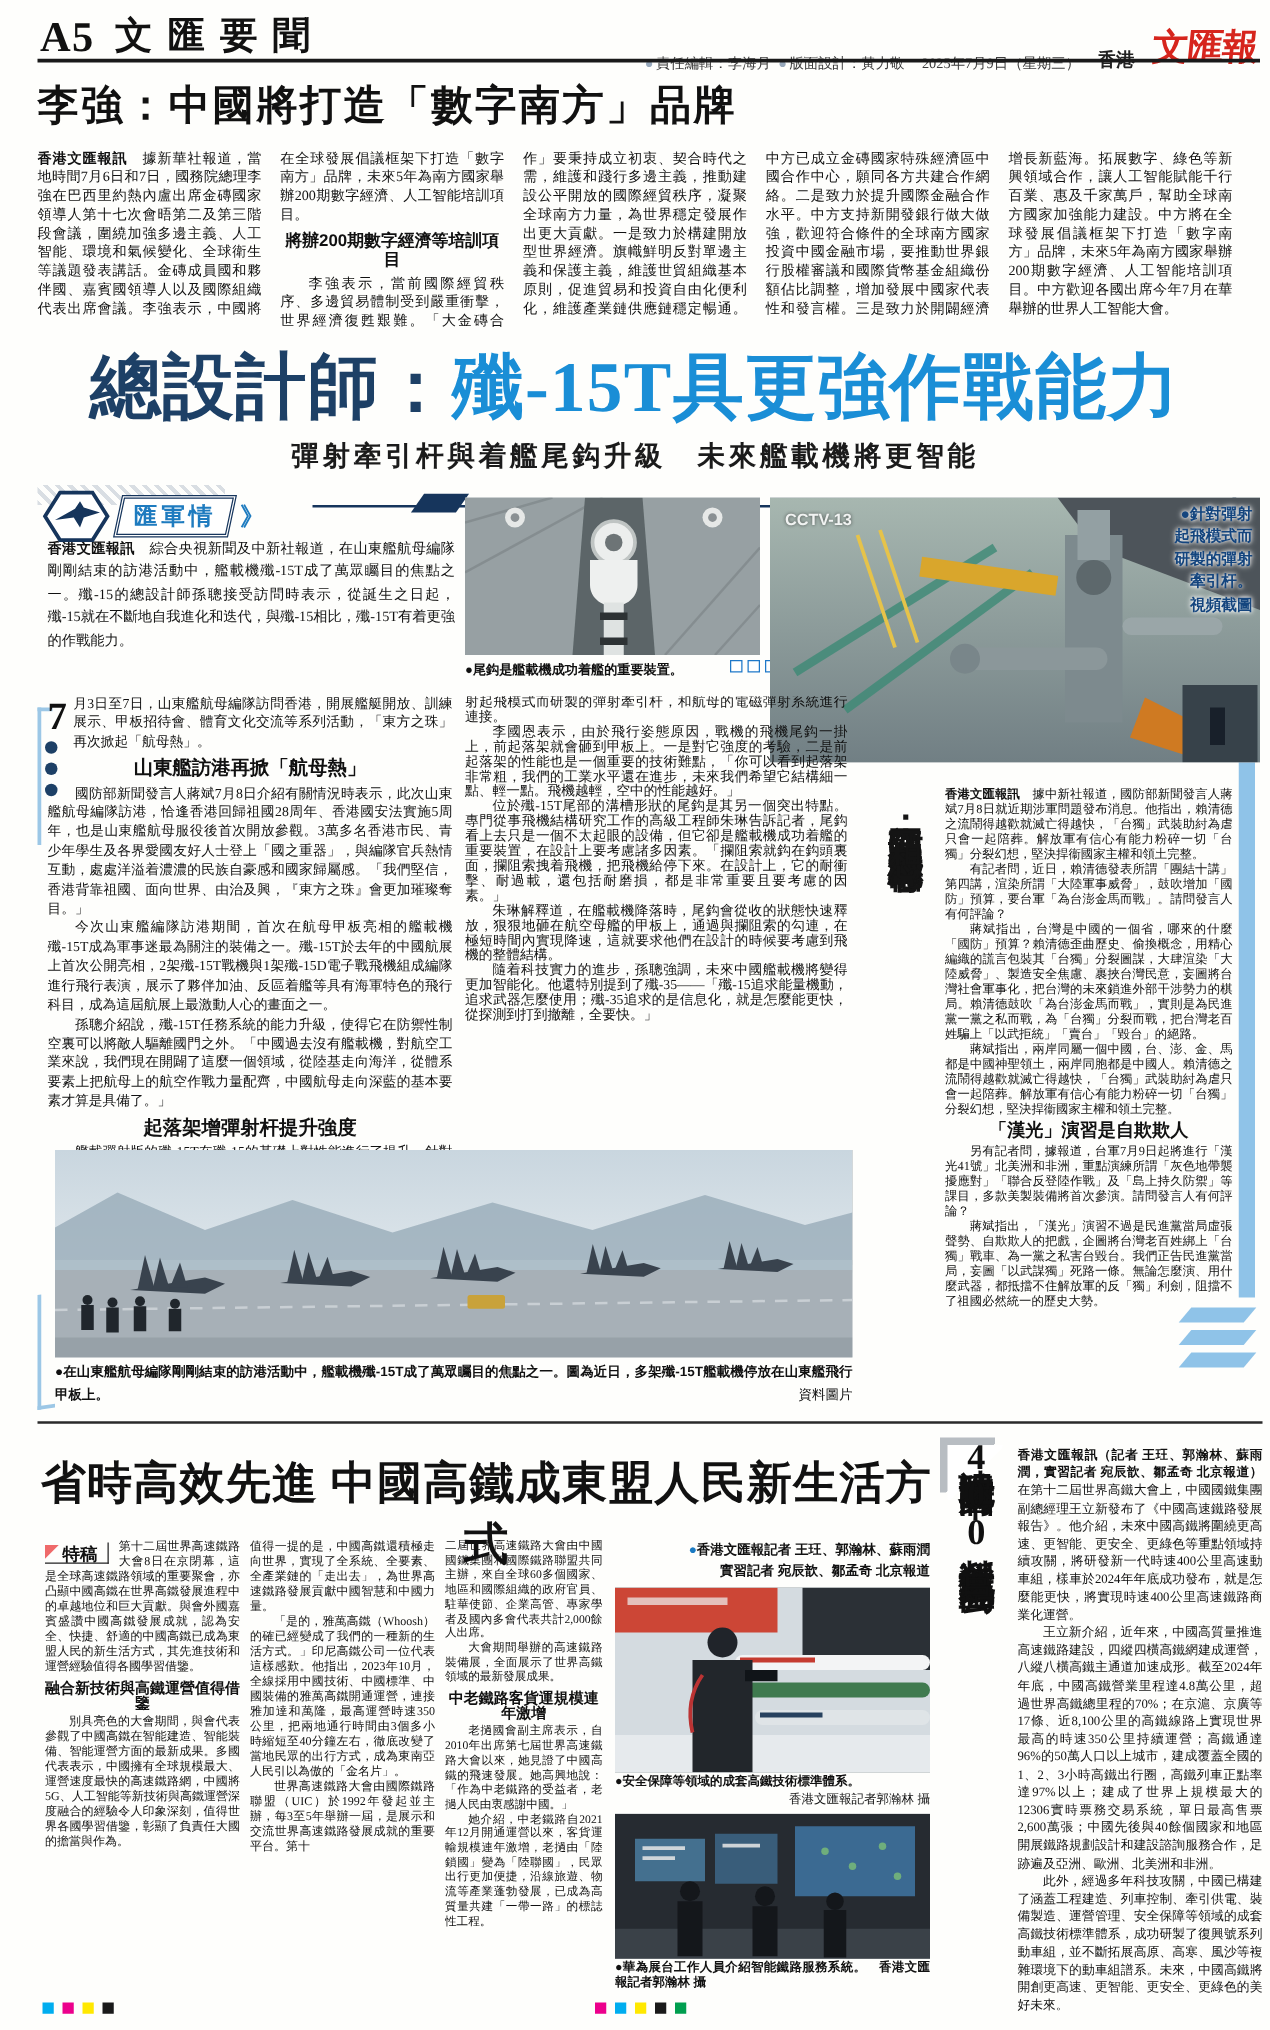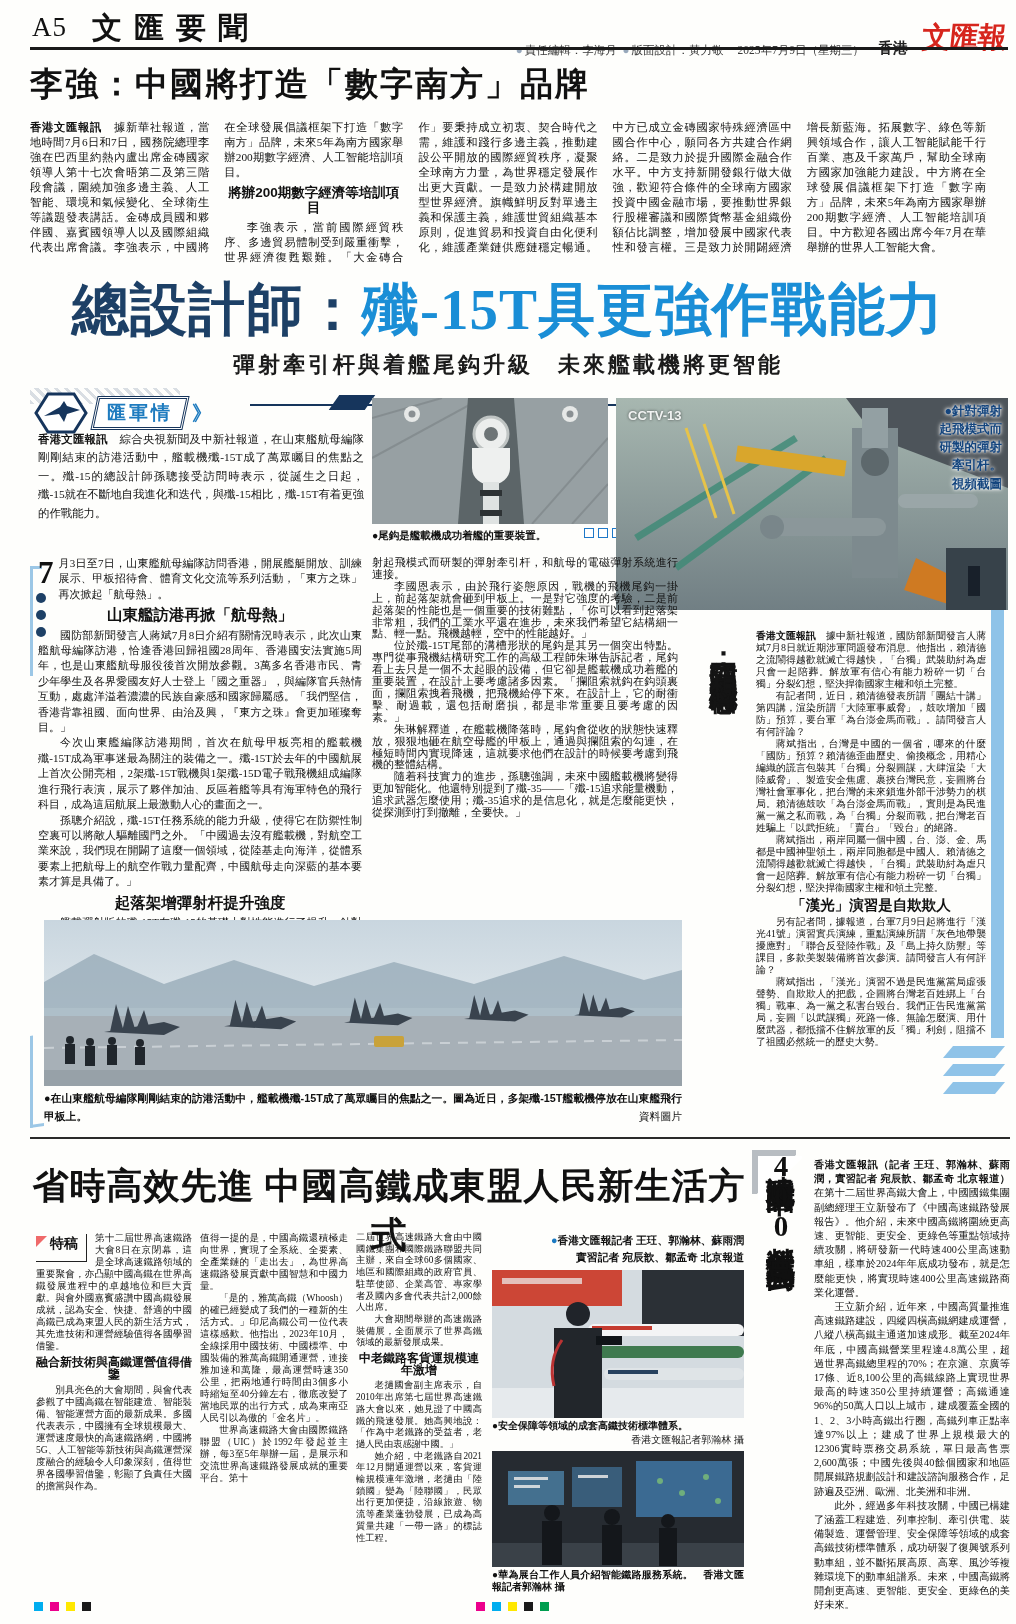--- a/index.html
+++ b/index.html
@@ -1,20 +1,20 @@
 <!DOCTYPE html>
 <html><head>
 <meta charset="utf-8">
 <style>
   html,body{margin:0;padding:0;background:#e9e9e6;}
   .page{position:relative;width:1016px;height:1624px;background:#fefefc;overflow:hidden;
         font-family:"Liberation Serif","DejaVu Serif",serif;color:#111;}
   [data-name]{box-sizing:border-box;}
   
-  .pageno{position:absolute;left:32px;top:12px;font-size:27px;font-weight:normal;letter-spacing:1px;}
+  .pageno{position:absolute;left:32px;top:12px;font-size:34px;font-weight:bold;letter-spacing:1px;}
   .section-title{position:absolute;left:92px;top:8px;font-size:30px;font-weight:bold;letter-spacing:12px;}
   .header-right{position:absolute;right:10px;top:18px;display:flex;align-items:flex-end;gap:14px;font-size:11.5px;color:#3a3a3a;}
   .header-right .bul{color:#97a8bb;margin-right:2px;}
   .masthead{font-size:15px;font-weight:bold;color:#222;}
   .masthead-logo{font-size:29px;font-weight:bold;color:#d6251d;transform:skewX(-6deg);display:inline-block;letter-spacing:-1px;}
   .head-rule{position:absolute;left:30px;right:8px;top:47px;height:3px;background:#1a1a1a;}
   
   .top-art{position:absolute;left:30px;top:58px;width:956px;}
   .top-art h1{margin:4px 0 0;font-size:33px;letter-spacing:2px;}
   .top-cols{margin-top:13px;height:150px;overflow:hidden;column-count:5;column-gap:15px;
@@ -90,21 +90,21 @@
   .rail-head{position:absolute;left:30px;top:1162px;width:718px;text-align:center;font-size:36px;font-weight:bold;letter-spacing:1px;}
   .railcol{position:absolute;overflow:hidden;text-align:justify;font-size:9.6px;line-height:12px;}
   .railcol p{margin:0;text-indent:2em;}
   .railcol p.first{text-indent:0;}
   .rc1{left:36px;top:1232px;width:156px;height:386px;}
   .rc2{left:200px;top:1232px;width:148px;height:386px;}
   .rc3{left:356px;top:1232px;width:126px;height:386px;font-size:9.3px;line-height:11.7px;}
   .rc4{left:492px;top:1232px;width:252px;height:386px;}
   .rail-sub{font-size:12px;font-weight:bold;text-align:center;margin:4px 0;text-indent:0 !important;
             font-family:"Liberation Sans","DejaVu Sans",sans-serif;}
-  .tegao{float:left;position:relative;margin:2px 8px 2px 0;padding:3px 8px 12px 14px;border-right:1.5px solid #222;
+  .tegao{float:left;position:relative;margin:2px 8px 2px 0;padding:3px 8px 1px 14px;border-right:1.5px solid #222;
          border-bottom:1.5px solid #222;font-size:14px;font-weight:bold;
          font-family:"Liberation Sans","DejaVu Sans",sans-serif;}
   .tegao::before{content:"";position:absolute;left:0;top:2px;border-left:11px solid #ef6a6a;border-bottom:11px solid transparent;}
   .byline{text-align:right;font-size:10.8px;font-weight:bold;line-height:1.55;
           font-family:"Liberation Sans","DejaVu Sans",sans-serif;}
   .byline .b{color:#1b7ac2;}
   .rphoto{position:relative;width:252px;background:#9aa2a8;overflow:hidden;margin-top:5px;}
   .rcap{font-size:10px;font-weight:bold;margin-top:2px;font-family:"Liberation Sans","DejaVu Sans",sans-serif;}
   .rcredit{text-align:right;font-weight:normal;}
   
@@ -340,21 +340,21 @@
     <span>●在山東艦航母編隊剛剛結束的訪港活動中，艦載機殲-15T成了萬眾矚目的焦點之一。圖為近日，多架殲-15T艦載機停放在山東艦飛行甲板上。</span><span class="credit" data-name="photo-credit">資料圖片</span>
   </div>
 
   <div class="def-vhead" data-name="defense-vertical-headline">國防部：有信心有能力粉碎「台獨」幻想</div>
   <div class="def-text" data-name="defense-article-body">
     <p class="lead" data-name="paragraph"><span class="tag">香港文匯報訊</span><span>　據中新社報道，國防部新聞發言人蔣斌7月8日就近期涉軍問題發布消息。他指出，賴清德之流鬧得越歡就滅亡得越快，「台獨」武裝助紂為虐只會一起陪葬。解放軍有信心有能力粉碎一切「台獨」分裂幻想，堅決捍衞國家主權和領土完整。</span></p>
     <p data-name="paragraph">有記者問，近日，賴清德發表所謂「團結十講」第四講，渲染所謂「大陸軍事威脅」，鼓吹增加「國防」預算，要台軍「為台澎金馬而戰」。請問發言人有何評論？</p>
     <p data-name="paragraph">蔣斌指出，台灣是中國的一個省，哪來的什麼「國防」預算？賴清德歪曲歷史、偷換概念，用精心編織的謊言包裝其「台獨」分裂圖謀，大肆渲染「大陸威脅」、製造安全焦慮、裹挾台灣民意，妄圖將台灣社會軍事化，把台灣的未來鎖進外部干涉勢力的棋局。賴清德鼓吹「為台澎金馬而戰」，實則是為民進黨一黨之私而戰，為「台獨」分裂而戰，把台灣老百姓騙上「以武拒統」「賣台」「毀台」的絕路。</p>
     <p data-name="paragraph">蔣斌指出，兩岸同屬一個中國，台、澎、金、馬都是中國神聖領土，兩岸同胞都是中國人。賴清德之流鬧得越歡就滅亡得越快，「台獨」武裝助紂為虐只會一起陪葬。解放軍有信心有能力粉碎一切「台獨」分裂幻想，堅決捍衞國家主權和領土完整。</p>
     <div class="def-sub" data-name="article-subhead">「漢光」演習是自欺欺人</div>
-    <p data-name="paragraph">另有記者問，據報道，台軍7月9日起將進行「漢光41號」演習實兵演練，重點演練所謂「灰色地帶襲擾應對」「聯合反登陸作戰」及「島上持久防禦」等課目，多款美製裝備將首次參演。請問發言人有何評論？</p>
+    <p data-name="paragraph">另有記者問，據報道，台軍7月9日起將進行「漢光41號」北美洲和非洲，重點演練所謂「灰色地帶襲擾應對」「聯合反登陸作戰」及「島上持久防禦」等課目，多款美製裝備將首次參演。請問發言人有何評論？</p>
     <p data-name="paragraph">蔣斌指出，「漢光」演習不過是民進黨當局虛張聲勢、自欺欺人的把戲，企圖將台灣老百姓綁上「台獨」戰車、為一黨之私害台毀台。我們正告民進黨當局，妄圖「以武謀獨」死路一條。無論怎麼演、用什麼武器，都抵擋不住解放軍的反「獨」利劍，阻擋不了祖國必然統一的歷史大勢。</p>
   </div>
 
   <div class="bot-rule" data-name="section-divider"></div>
 
   <div class="rail-head" data-name="rail-headline">省時高效先進  中國高鐵成東盟人民新生活方式</div>
 
   <div class="railcol rc1" data-name="rail-column-1">
     <div class="tegao" data-name="special-report-badge">特稿</div>
     <p class="first" data-name="paragraph">第十二屆世界高速鐵路大會8日在京閉幕，這是全球高速鐵路領域的重要聚會，亦凸顯中國高鐵在世界高鐵發展進程中的卓越地位和巨大貢獻。與會外國嘉賓盛讚中國高鐵發展成就，認為安全、快捷、舒適的中國高鐵已成為東盟人民的新生活方式，其先進技術和運營經驗值得各國學習借鑒。</p>

